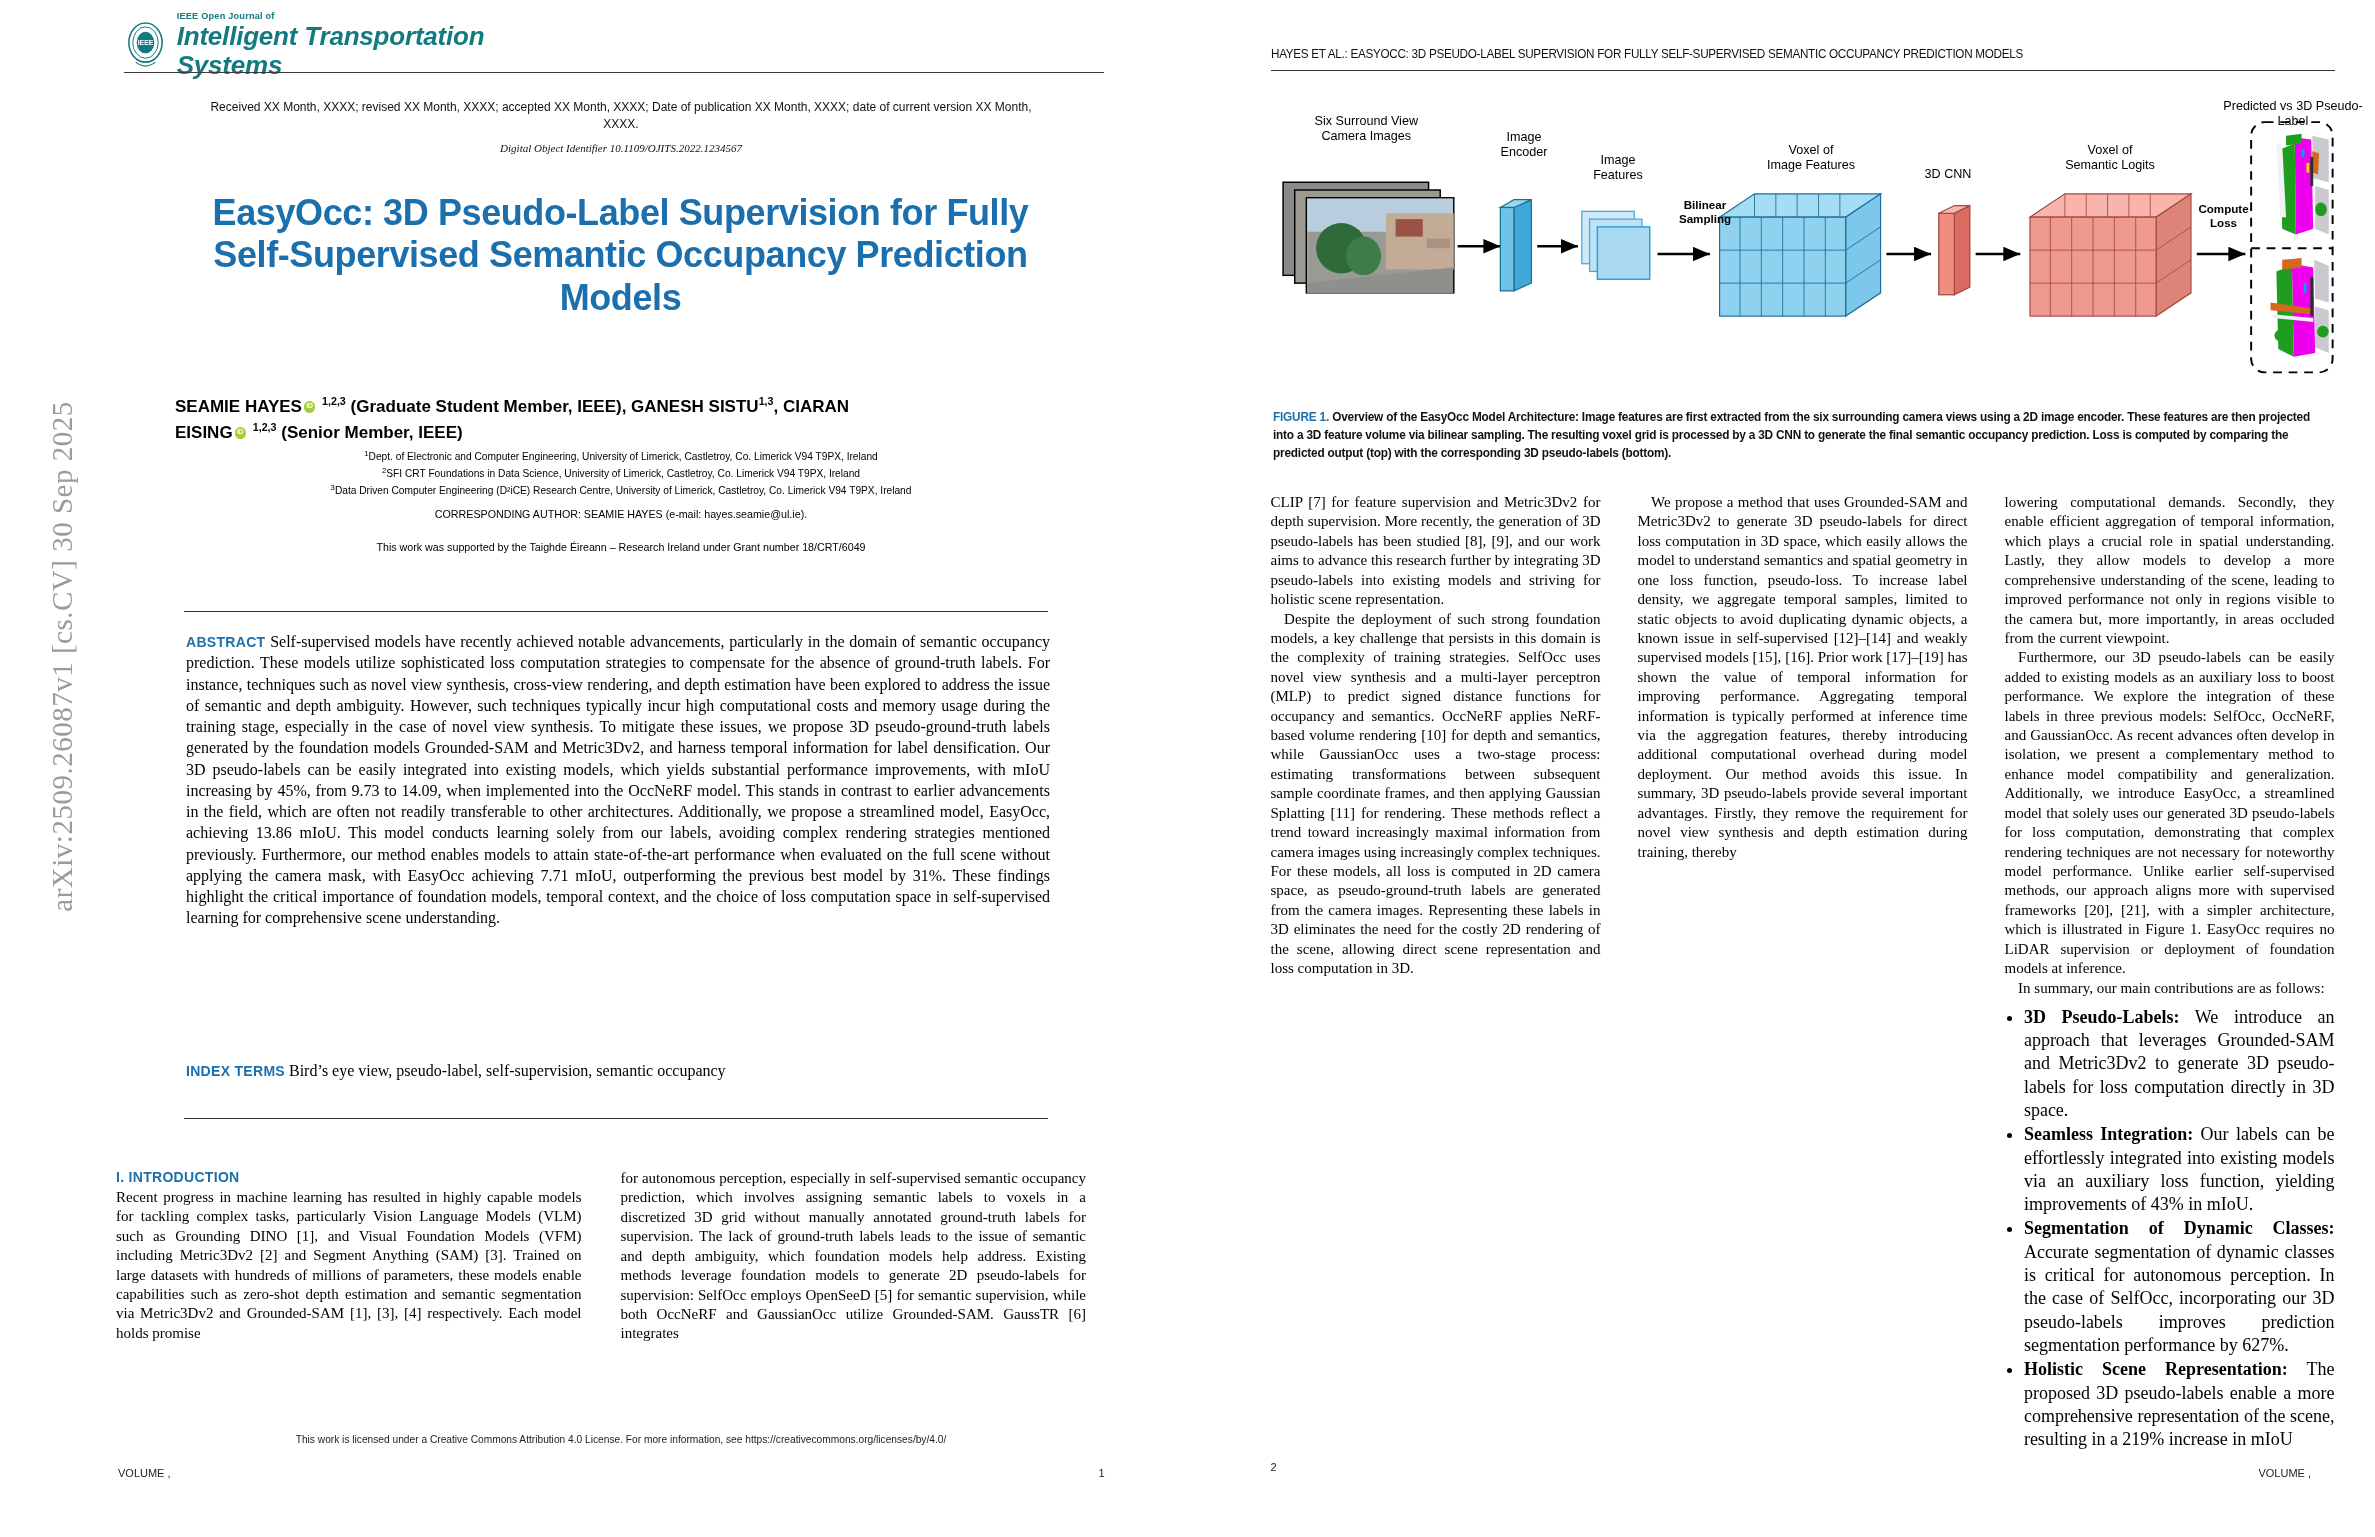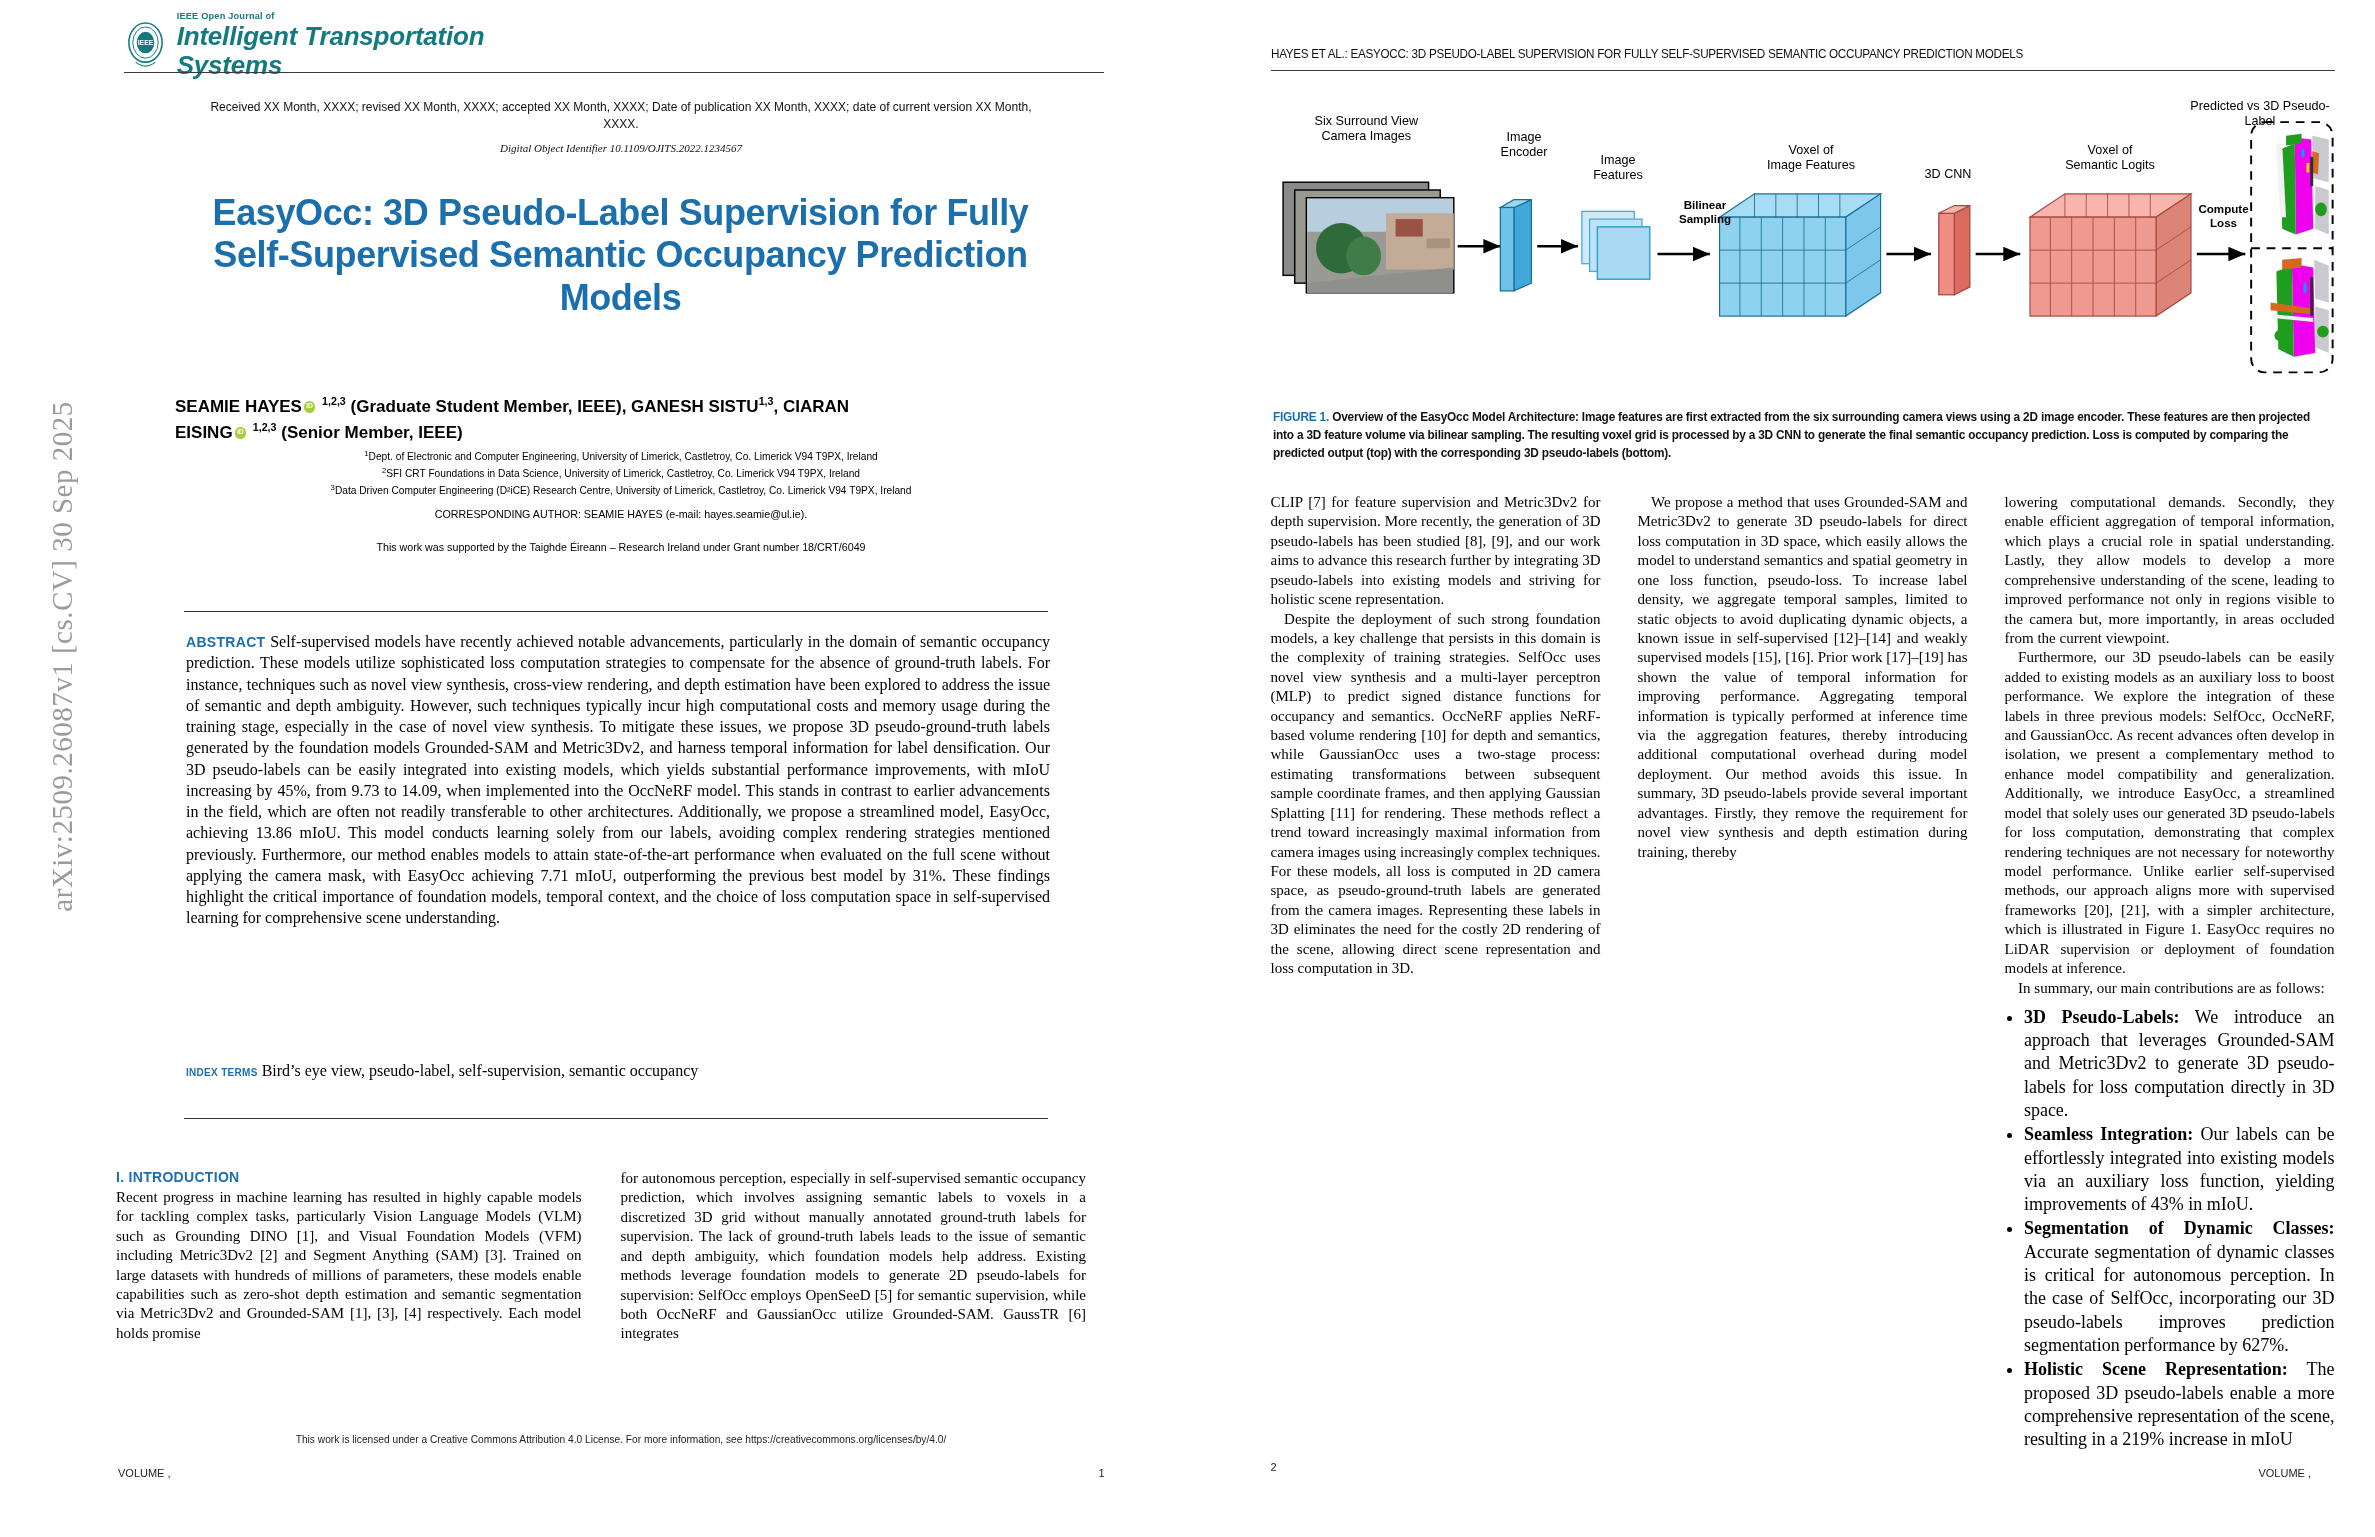--- a/index.html
+++ b/index.html
@@ -228,21 +228,21 @@
     top: 1060px;
     width: 864px;
     font-family: "Liberation Serif", serif;
     font-size: 16px;
     line-height: 1.33;
     color: #000;
   }
   .it-label {
     font-family: "Liberation Sans", sans-serif;
     font-weight: bold;
-    font-size: 10px;
+    font-size: 14px;
     color: #1b6fad;
     letter-spacing: 0.3px;
   }
 
   .lcols {
     position: absolute;
     left: 116px;
     top: 1169px;
     width: 970px;
     display: flex;
@@ -620,21 +620,21 @@
         <div style="white-space:pre-line">3D CNN</div>
       </div>
       <div class="fig-label" style="left:759px; top:50px; width:161px;">
         <div style="white-space:pre-line">Voxel of
 Semantic Logits</div>
       </div>
       <div class="fig-label bold" style="left:920px; top:109px; width:66px;">
         <div style="white-space:pre-line">Compute
 Loss</div>
       </div>
-      <div class="fig-label" style="left:906px; top:5.8px; width:167px;">
+      <div class="fig-label" style="left:939px; top:5.8px; width:167px;">
         <div style="white-space:pre-line">Predicted vs 3D Pseudo-Label</div>
       </div>
     </div>
 
     <div class="fig-caption">
       <span class="fig-num">FIGURE 1.</span>
       <span>Overview of the EasyOcc Model Architecture: Image features are first extracted from the six surrounding camera views using a 2D image encoder. These features are then projected into a 3D feature volume via bilinear sampling. The resulting voxel grid is processed by a 3D CNN to generate the final semantic occupancy prediction. Loss is computed by comparing the predicted output (top) with the corresponding 3D pseudo-labels (bottom).</span>
     </div>
 
     <div class="rcols">

